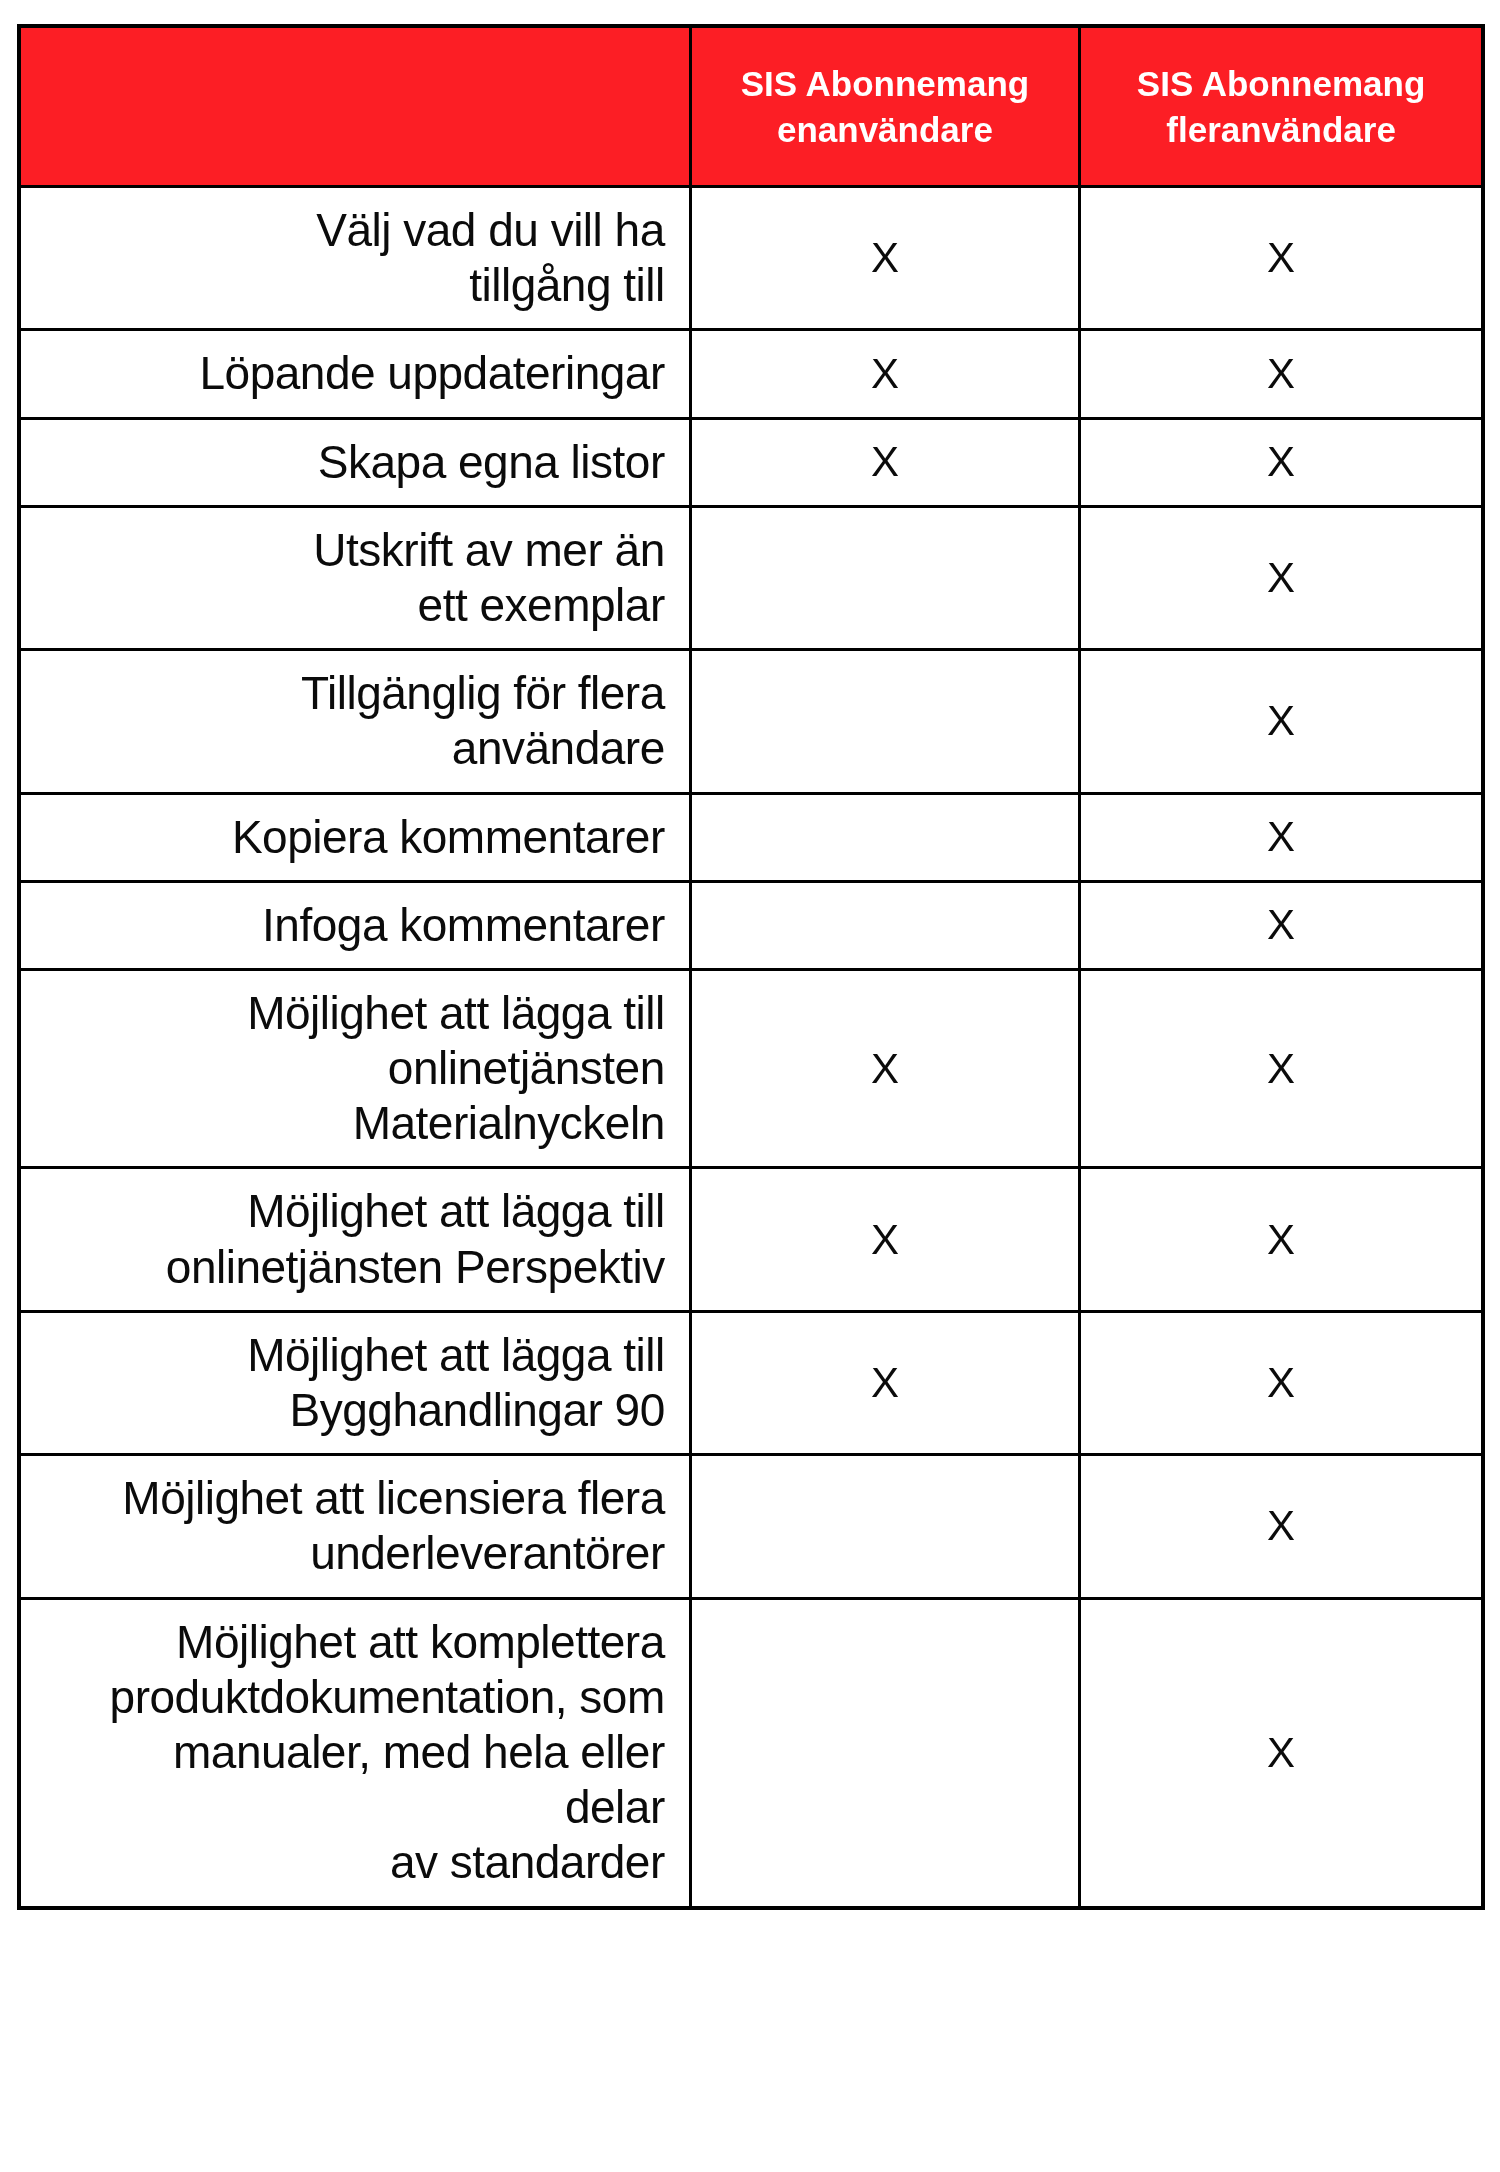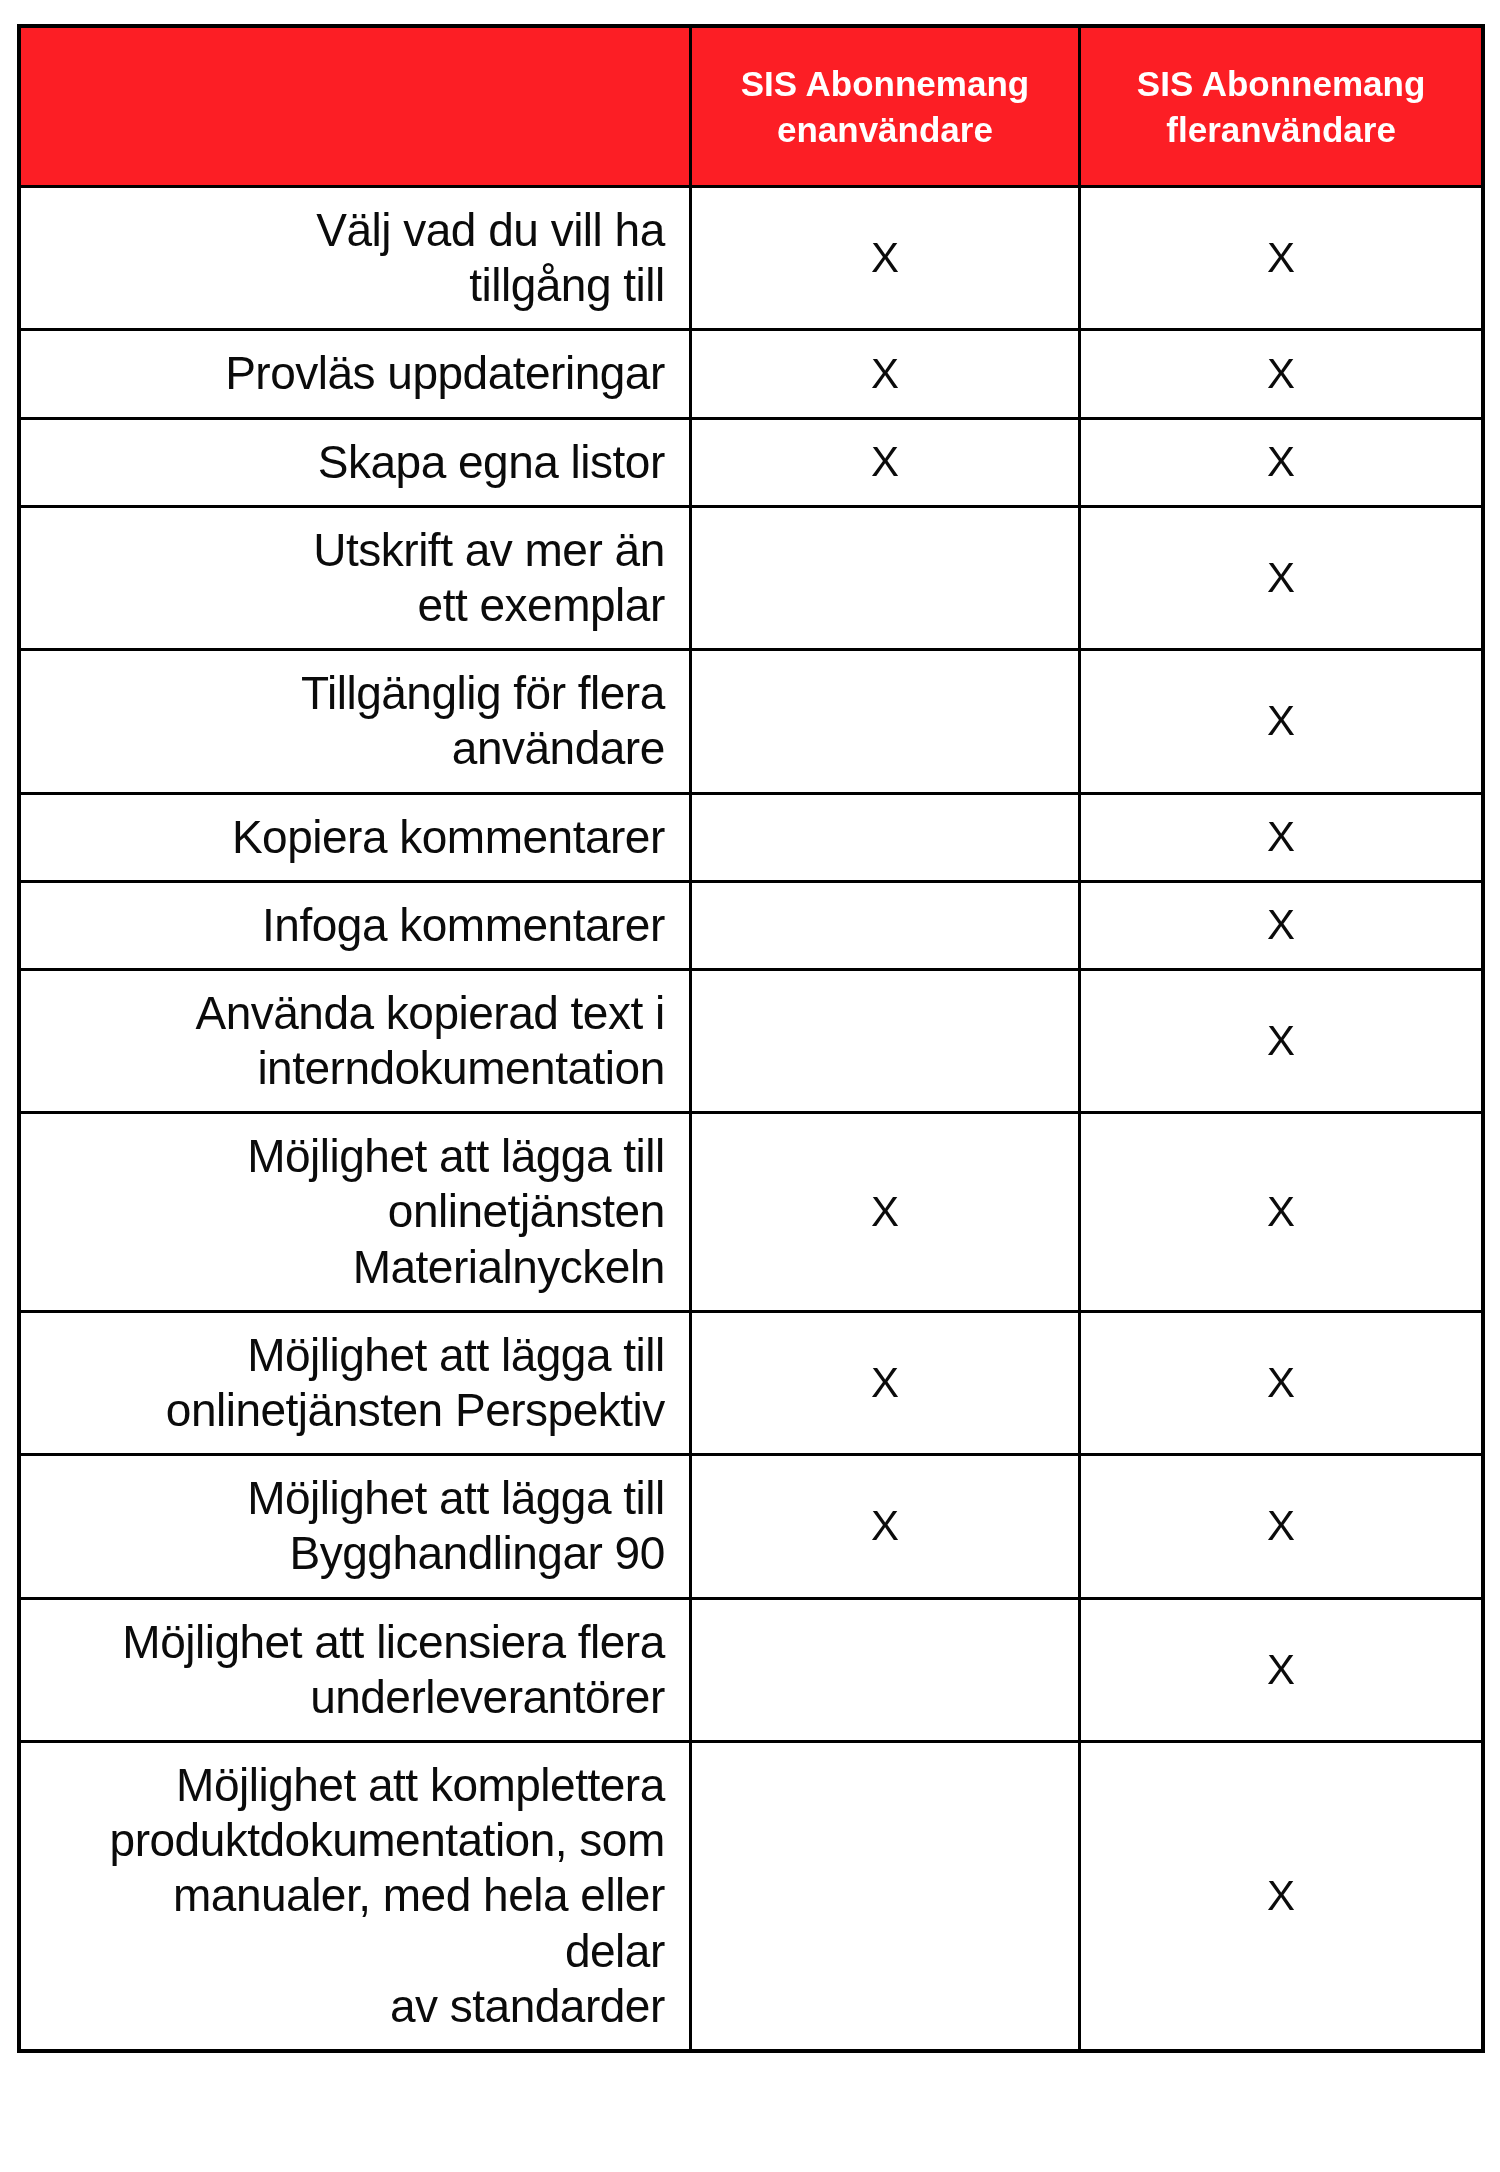--- a/index.html
+++ b/index.html
@@ -85,21 +85,21 @@
       </tr>
     </thead>
     <tbody>
       <tr>
         <td class="feature">Välj vad du vill ha
 tillgång till</td>
         <td class="mark">X</td>
         <td class="mark">X</td>
       </tr>
       <tr>
-        <td class="feature">Provläs uppdateringar</td>
+        <td class="feature">Löpande uppdateringar</td>
         <td class="mark">X</td>
         <td class="mark">X</td>
       </tr>
       <tr>
         <td class="feature">Skapa egna listor</td>
         <td class="mark">X</td>
         <td class="mark">X</td>
       </tr>
       <tr>
         <td class="feature">Utskrift av mer än
@@ -113,26 +113,20 @@
         <td class="mark"></td>
         <td class="mark">X</td>
       </tr>
       <tr>
         <td class="feature">Kopiera kommentarer</td>
         <td class="mark"></td>
         <td class="mark">X</td>
       </tr>
       <tr>
         <td class="feature">Infoga kommentarer</td>
-        <td class="mark"></td>
-        <td class="mark">X</td>
-      </tr>
-      <tr>
-        <td class="feature">Använda kopierad text i
-interndokumentation</td>
         <td class="mark"></td>
         <td class="mark">X</td>
       </tr>
       <tr>
         <td class="feature">Möjlighet att lägga till
 onlinetjänsten Materialnyckeln</td>
         <td class="mark">X</td>
         <td class="mark">X</td>
       </tr>
       <tr>

